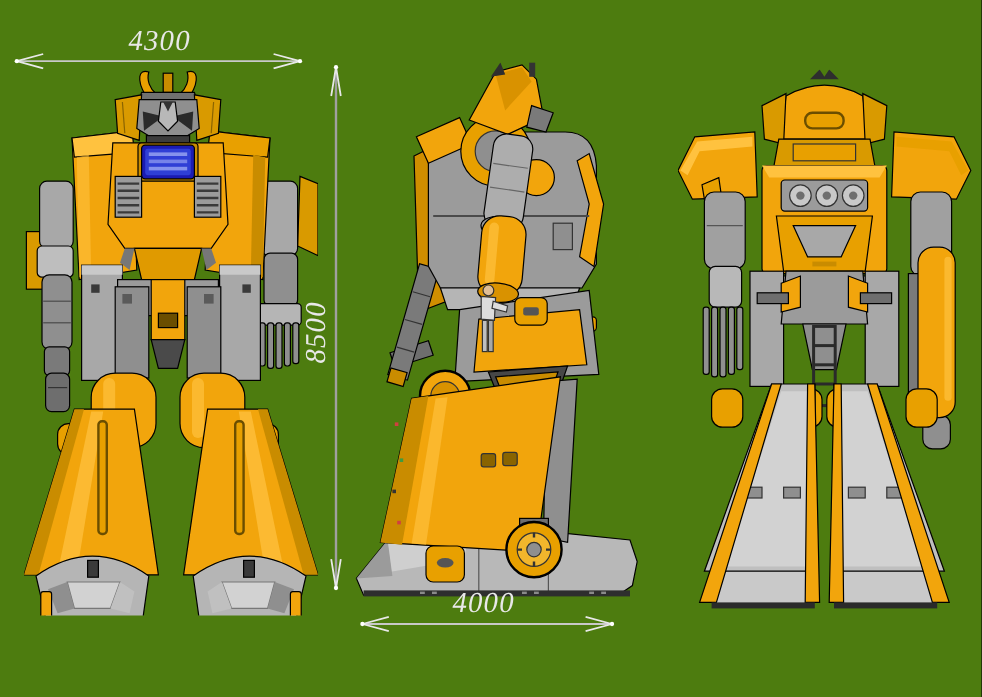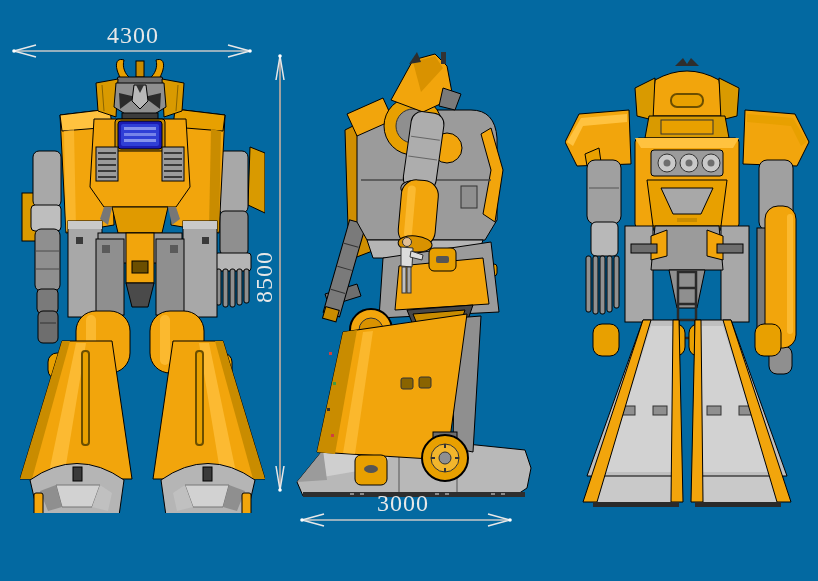--- a/index.html
+++ b/index.html
@@ -1,16 +1,16 @@
 <!DOCTYPE html>
 <html><head>
 <meta charset="utf-8">
 <style>
   html,body{margin:0;padding:0;background:#000;}
-  .canvas{position:relative;width:818px;height:581px;background:#0369a1;overflow:hidden;}
+  .canvas{position:relative;width:818px;height:581px;background:#4d7c0f;overflow:hidden;font-style:italic;}
   .view{position:absolute;}
   svg .ln{stroke:#000;stroke-width:1;}
   .dim-label{position:absolute;font-family:"Liberation Serif",serif;font-size:24px;color:#E8E8E8;
              text-align:center;letter-spacing:1px;line-height:26px;}
   .dim-svg{position:absolute;}
 </style>
 </head>
 <body>
 
 <div class="canvas">
@@ -374,21 +374,21 @@
     <svg class="dim-svg" style="left:274px;top:52px;" width="12" height="442" viewBox="0 0 12 442">
       <line x1="6" y1="4" x2="6" y2="438" style="stroke:#A0A0A0;stroke-width:2"></line>
       <path d="M6,4 L2,28 M6,4 L10,28" fill="none" style="stroke:#E8E8E8;stroke-width:1.5"></path>
       <path d="M6,438 L2,414 M6,438 L10,414" fill="none" style="stroke:#E8E8E8;stroke-width:1.5"></path>
       <circle cx="6" cy="4" r="1.8" fill="#FFFFFF"></circle>
         <circle cx="6" cy="438" r="1.8" fill="#FFFFFF"></circle>
     </svg>
   </div>
 
   <div>
-    <div class="dim-label" style="left:358px;top:490px;width:90px;">3000</div>
+    <div class="dim-label" style="left:358px;top:490px;width:90px;">4000</div>
     <svg class="dim-svg" style="left:296px;top:512px;" width="220" height="16" viewBox="0 0 220 16">
       <line x1="6" y1="8" x2="214" y2="8" style="stroke:#C8C8C8;stroke-width:1.5"></line>
       <path d="M6,8 L28,2 M6,8 L28,14" fill="none" style="stroke:#E8E8E8;stroke-width:1.5"></path>
       <path d="M214,8 L192,2 M214,8 L192,14" fill="none" style="stroke:#E8E8E8;stroke-width:1.5"></path>
       <circle cx="6" cy="8" r="1.8" fill="#FFFFFF"></circle>
         <circle cx="214" cy="8" r="1.8" fill="#FFFFFF"></circle>
     </svg>
   </div>
 
 </div>

